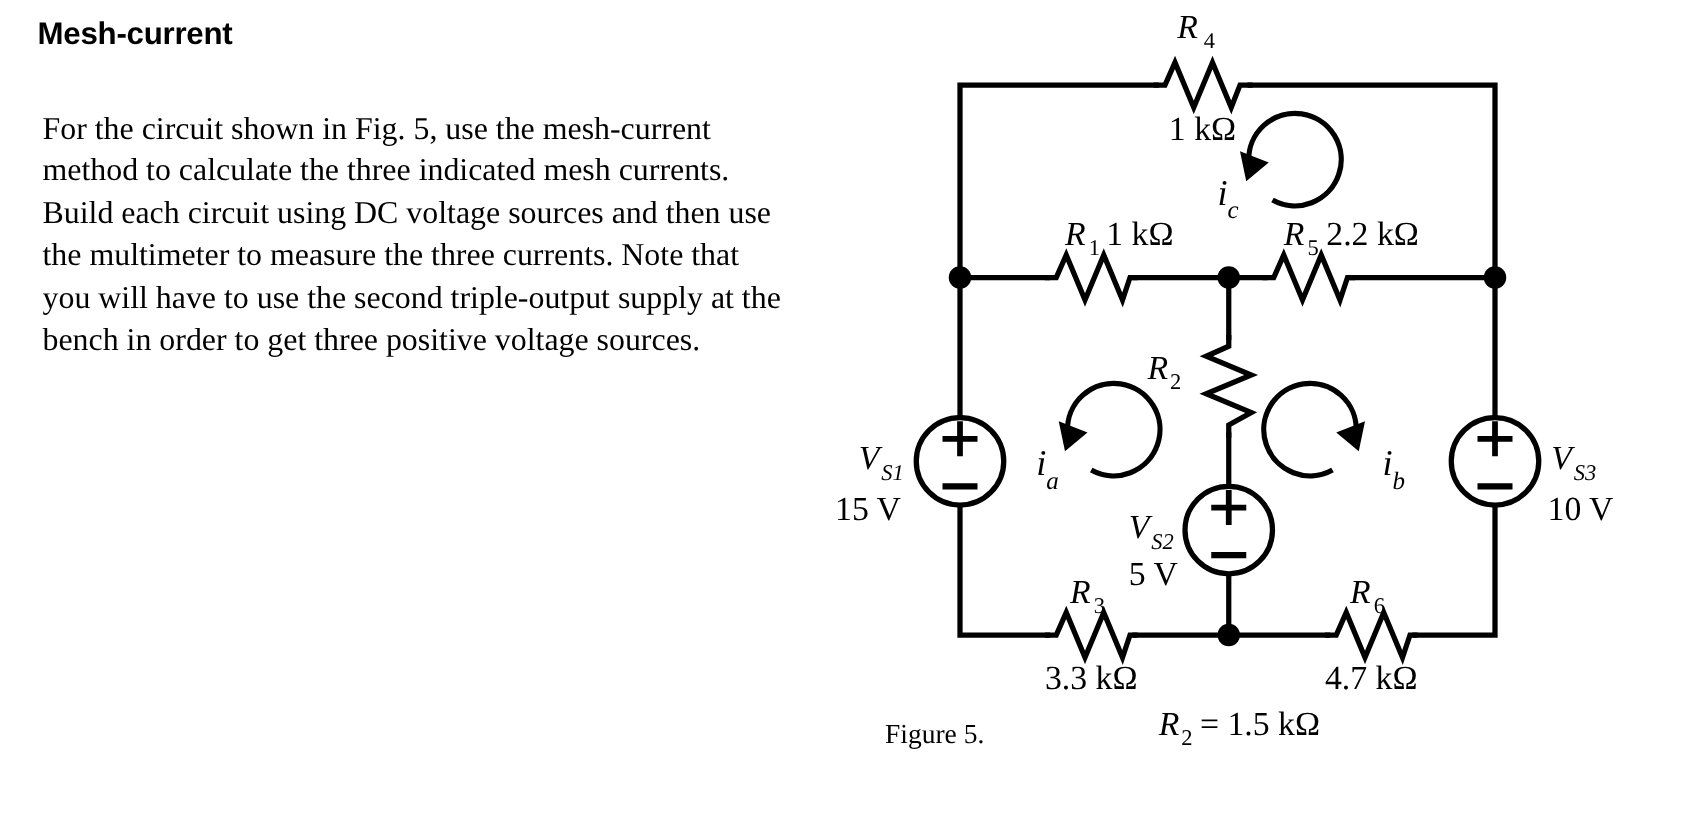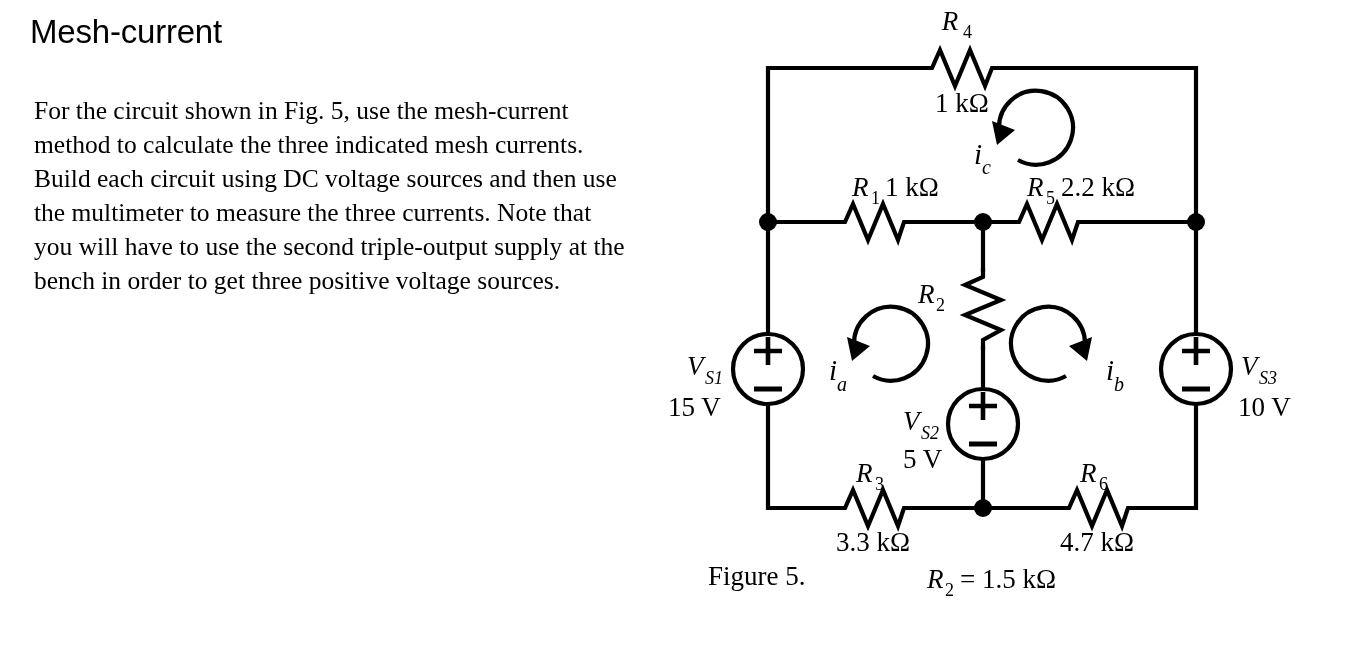--- a/index.html
+++ b/index.html
@@ -23,22 +23,22 @@
   }
   
   #text-col {
     position: absolute;
     left: 30px;
     top: 14px;
     width: 610px;
   }
   #doc-title {
     font-family: "Liberation Sans", "DejaVu Sans", sans-serif;
-    font-weight: normal;
-    font-size: 33px;
+    font-weight: bold;
+    font-size: 25px;
     letter-spacing: -0.2px;
     margin: 0 0 44px 0;
     line-height: 1.1;
   }
   #body-paragraph {
     font-family: "Liberation Serif", "DejaVu Serif", serif;
     font-size: 25.5px;
     line-height: 1.33;
     margin: 4px;
     text-align: left;
@@ -56,22 +56,22 @@
     position: absolute;
     left: 0;
     top: 0;
   }
   .cap {
     position: absolute;
     font-family: "Liberation Serif", "DejaVu Serif", serif;
   }
   #figure-caption {
     left: 68px;
-    top: 561px;
-    font-size: 27px;
+    top: 574px;
+    font-size: 22px;
   }
   
   text {
     font-family: "Liberation Serif", "DejaVu Serif", serif;
     fill: #000;
   }
   .lbl { font-size: 27px; }
   .lbl-i { font-size: 27px; font-style: italic; }
   .sub { font-size: 18px; font-style: italic; }
   .sub-up { font-size: 18px; }

